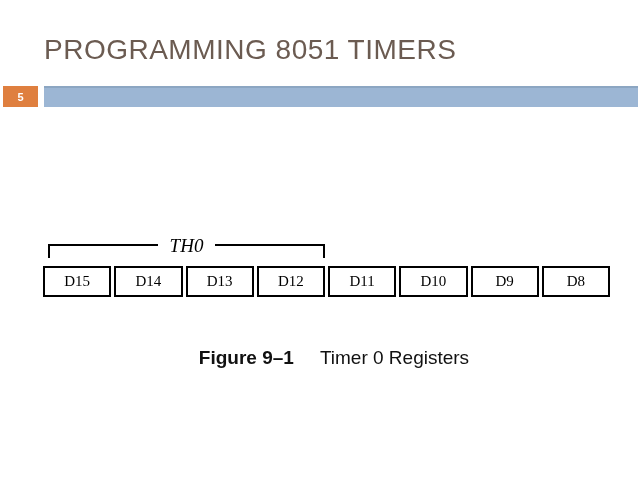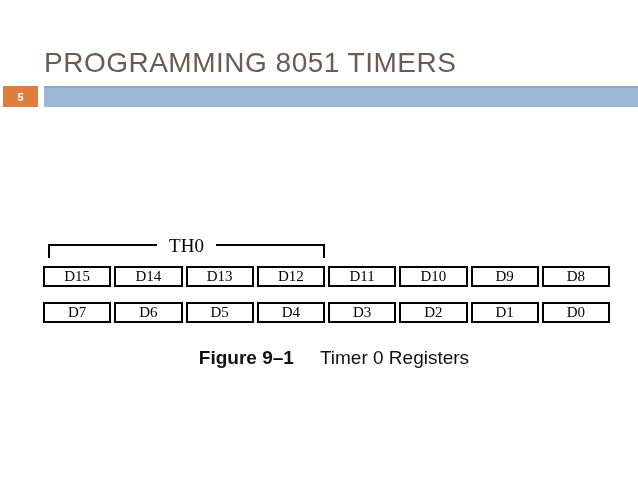--- a/index.html
+++ b/index.html
@@ -7,21 +7,21 @@
   body { font-family:"Liberation Sans", sans-serif; }
 
   .slide {
     position:relative;
     width:638px; height:478px;
     background:#ffffff;
     overflow:hidden;
   }
 
   .title {
-    position:absolute; left:44px; top:47px;
+    position:absolute; left:44px; top:34px;
     font-size:28px; letter-spacing:0.5px;
     color:#6B5B51; white-space:nowrap;
   }
 
   .page-box {
     position:absolute; left:3px; top:86px;
     width:35px; height:21px;
     background:#DF7F3F;
     color:#ffffff; font-size:11px; font-weight:bold;
     display:flex; align-items:center; justify-content:center;
@@ -41,27 +41,27 @@
   .bracket .line { flex:1; height:2px; background:#000; }
   .bracket .reg-label {
     font-family:"Liberation Serif", serif;
     font-size:19px; line-height:1; margin:0 12px; color:#000;
   }
   .bracket .tick {
     position:absolute; top:8px; width:2px; height:14px; background:#000;
   }
   .tick-left { left:0; }
   .tick-right { right:0; }
-  .bracket-th0 { left:48px; width:277px; }
+  .bracket-th0 { left:48px; width:277px;font-style:italic; }
   .bracket-tl0 { left:330px; width:273px; }
 
   .register-row {
     position:absolute; left:43px; top:266px;
     width:567px; height:31px;
-    display:flex; gap:15px;flex-direction:column;
+    display:flex; gap:8px;
   }
   .reg-group { flex:1; display:flex; gap:3px; }
   .bit-cell {
     flex:1;
     border:2px solid #000;
     background:#fff;
     display:flex; align-items:center; justify-content:center;
     font-family:"Liberation Serif", serif;
     font-size:15px; color:#000;
   }
@@ -97,29 +97,19 @@
     <div class="reg-group">
       <div class="bit-cell">D15</div>
       <div class="bit-cell">D14</div>
       <div class="bit-cell">D13</div>
       <div class="bit-cell">D12</div>
       <div class="bit-cell">D11</div>
       <div class="bit-cell">D10</div>
       <div class="bit-cell">D9</div>
       <div class="bit-cell">D8</div>
     </div>
-    <div class="reg-group">
-      <div class="bit-cell">D7</div>
-      <div class="bit-cell">D6</div>
-      <div class="bit-cell">D5</div>
-      <div class="bit-cell">D4</div>
-      <div class="bit-cell">D3</div>
-      <div class="bit-cell">D2</div>
-      <div class="bit-cell">D1</div>
-      <div class="bit-cell">D0</div>
-    </div>
   </div>
 
   <div class="caption">
     <span class="fig-label">Figure 9–1</span><span>Timer 0 Registers</span>
   </div>
 
 </div>
 
 </body></html>

